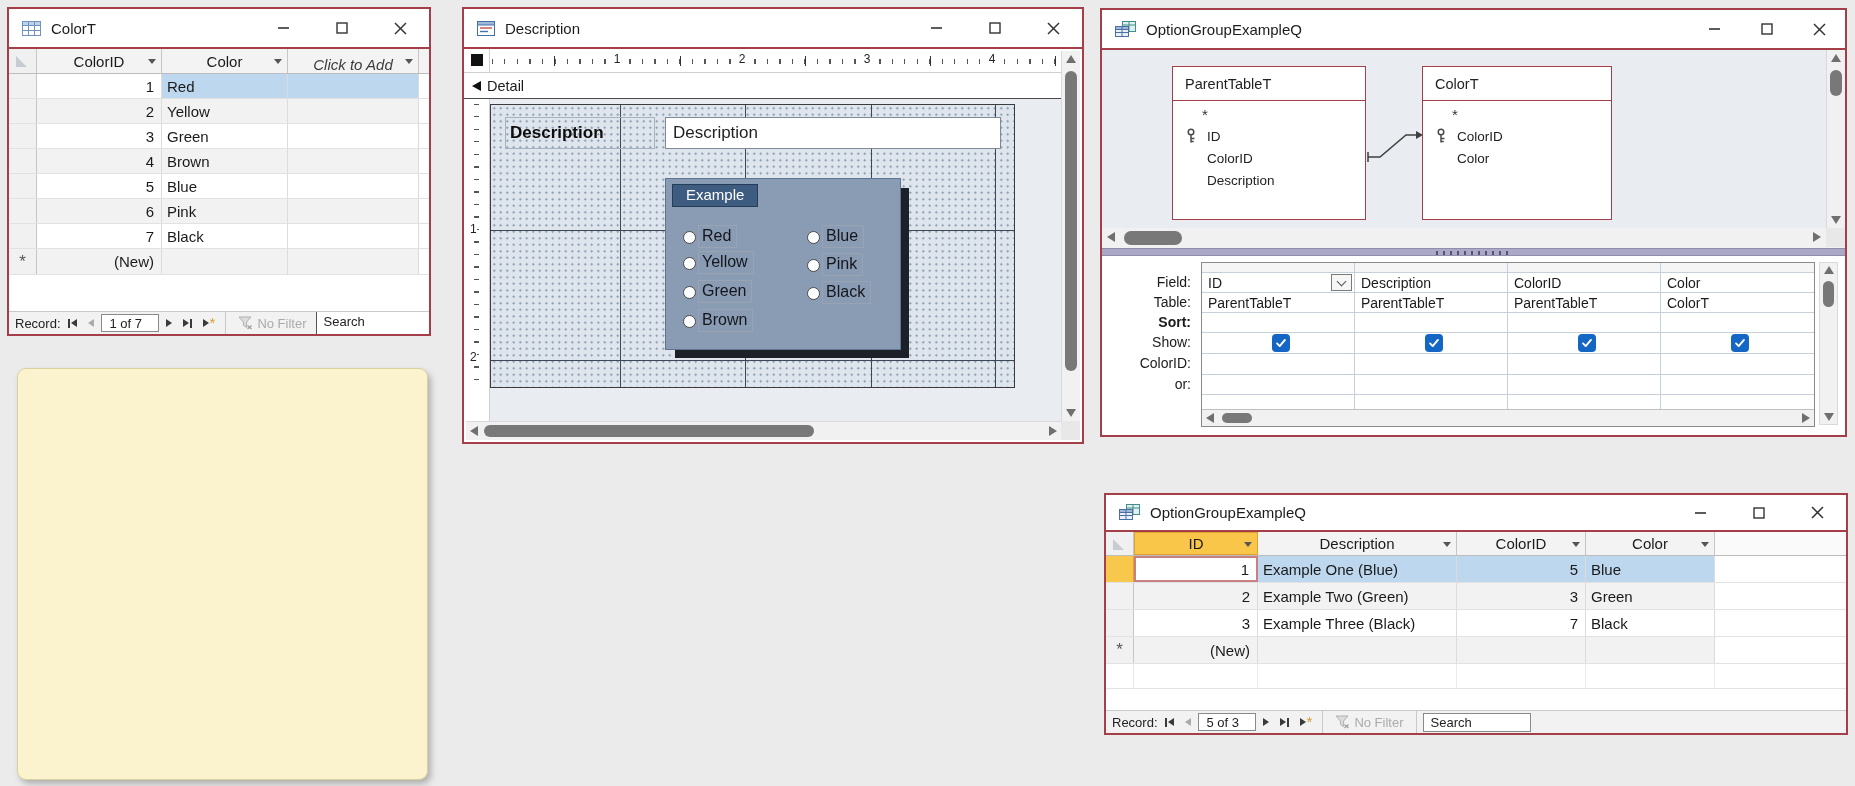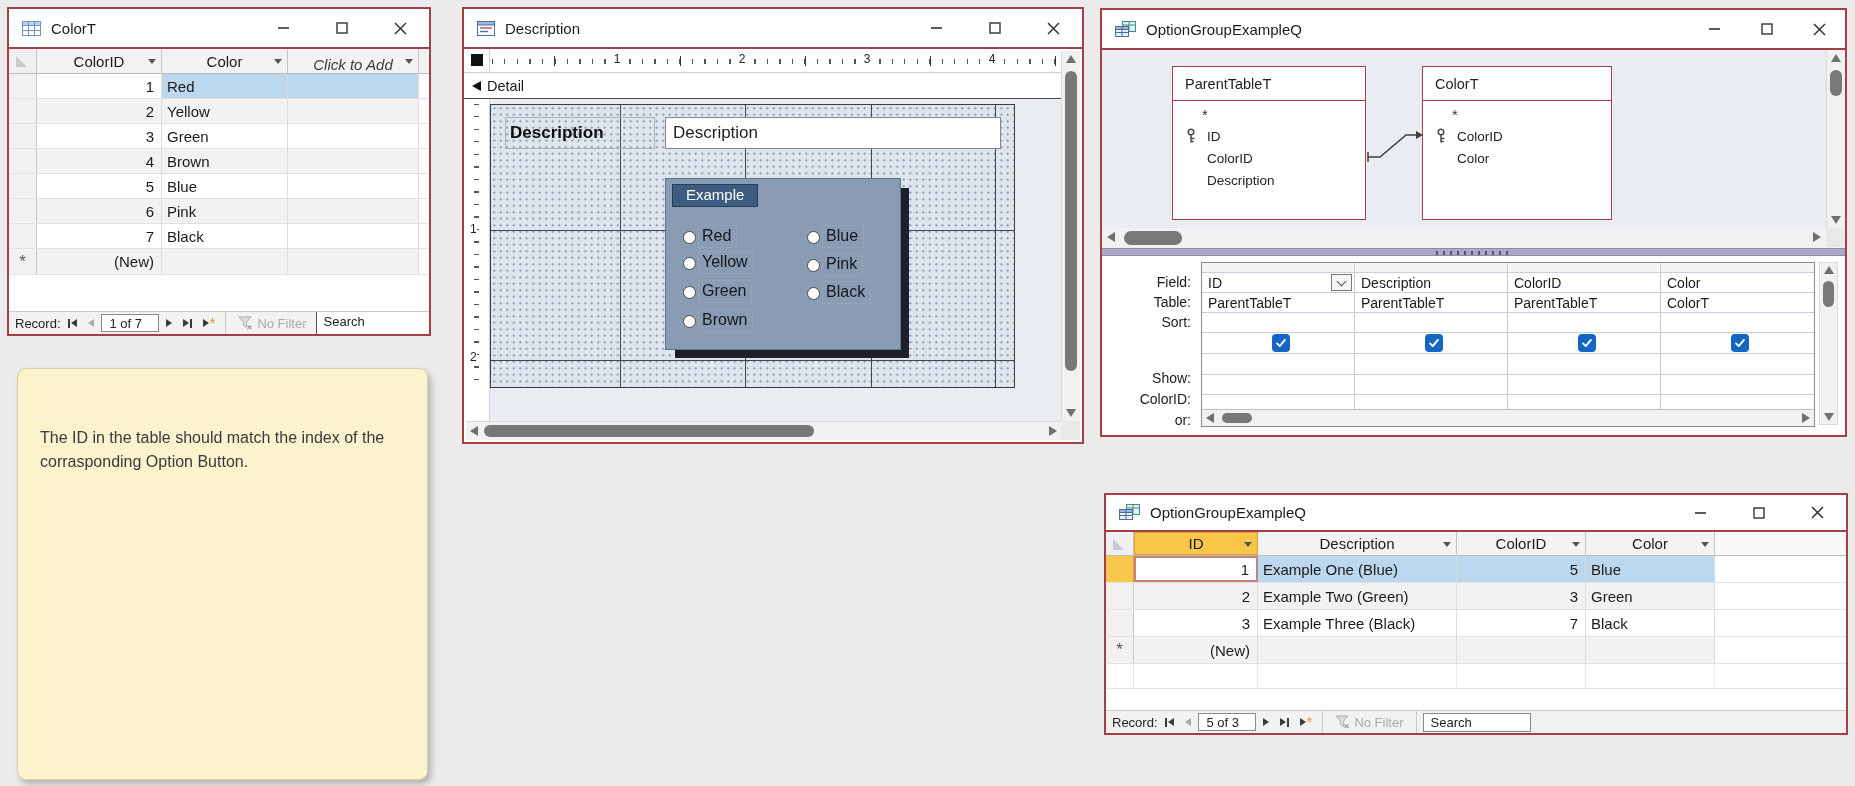--- a/index.html
+++ b/index.html
@@ -273,21 +273,20 @@
               <line x1="13.5" y1="9.5" x2="9.5" y2="13" stroke="#A0A0A0" stroke-width="1.2"></line>
             </svg>
           </span>
         <span>No Filter</span>
       </span>
       <span class="searchfill">Search</span>
     </div>
   </div>
 
   <div class="note">
-    <p>The ID in the table should match the index of the corrasponding Option Button.</p>
   </div>
 
   <div class="window" style="left:462px; top:7px; width:622px; height:437px;">
     <div class="titlebar">
       <span>
         <svg width="18" height="15" viewBox="0 0 18 15">
             <rect x="0.5" y="0.5" width="17" height="14" fill="#fff" stroke="#4472A8"></rect>
             <rect x="0.5" y="0.5" width="17" height="3.5" fill="#9FB8D8" stroke="#4472A8"></rect>
             <line x1="3" y1="7" x2="15" y2="7" stroke="#C0504D" stroke-width="1.4"></line>
             <line x1="3" y1="10.5" x2="11" y2="10.5" stroke="#4472A8" stroke-width="1.4"></line>
@@ -488,22 +487,22 @@
       <div class="sbcorner" style="right:0; top:0;"></div>
     </div>
     <div class="splitter">
         <span class="grip"></span>
       </div>
 
     <div class="qgridpane">
       <div class="qlabels">
         <div style="height:20px; line-height:20px;">Field:</div>
         <div style="height:20px; line-height:20px;">Table:</div>
-        <div style="height:20px; line-height:20px;">Sort:</div>
-        <div style="height:21px; line-height:21px;margin-top:36px;">Show:</div>
+        <div style="height:20px; line-height:20px;font-weight:bold;">Sort:</div>
+        <div style="height:21px; line-height:21px;">Show:</div>
         <div style="height:21px; line-height:21px;">ColorID:</div>
         <div style="height:20px; line-height:20px;">or:</div>
       </div>
       <div class="qgrid">
         <div class="qrow" style="height:10px; background:#F5F5F5;">
           <div class="qcell" style="width:153px;"></div>
             <div class="qcell" style="width:153px;"></div>
             <div class="qcell" style="width:153px;"></div>
             <div class="qcell" style="width:152px; border-right:none;"></div>
         </div>

